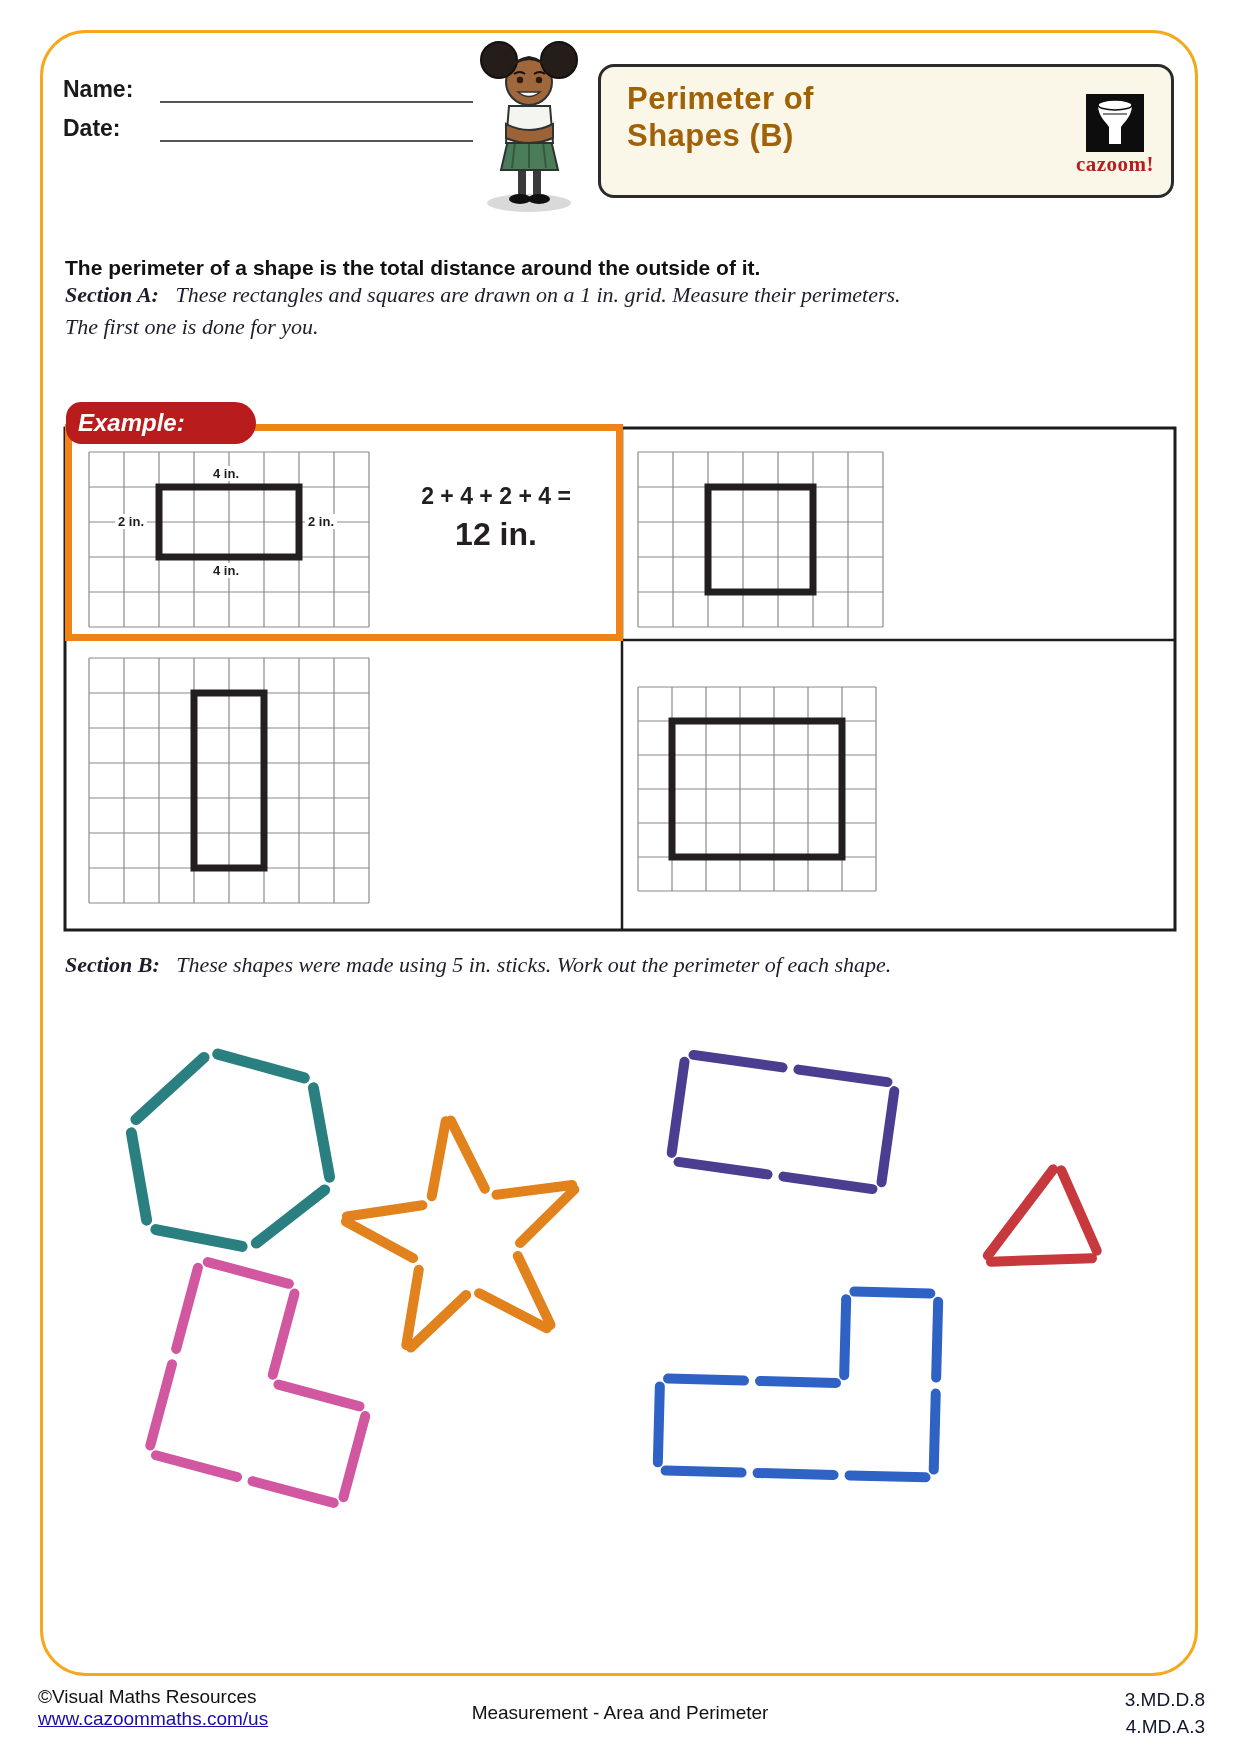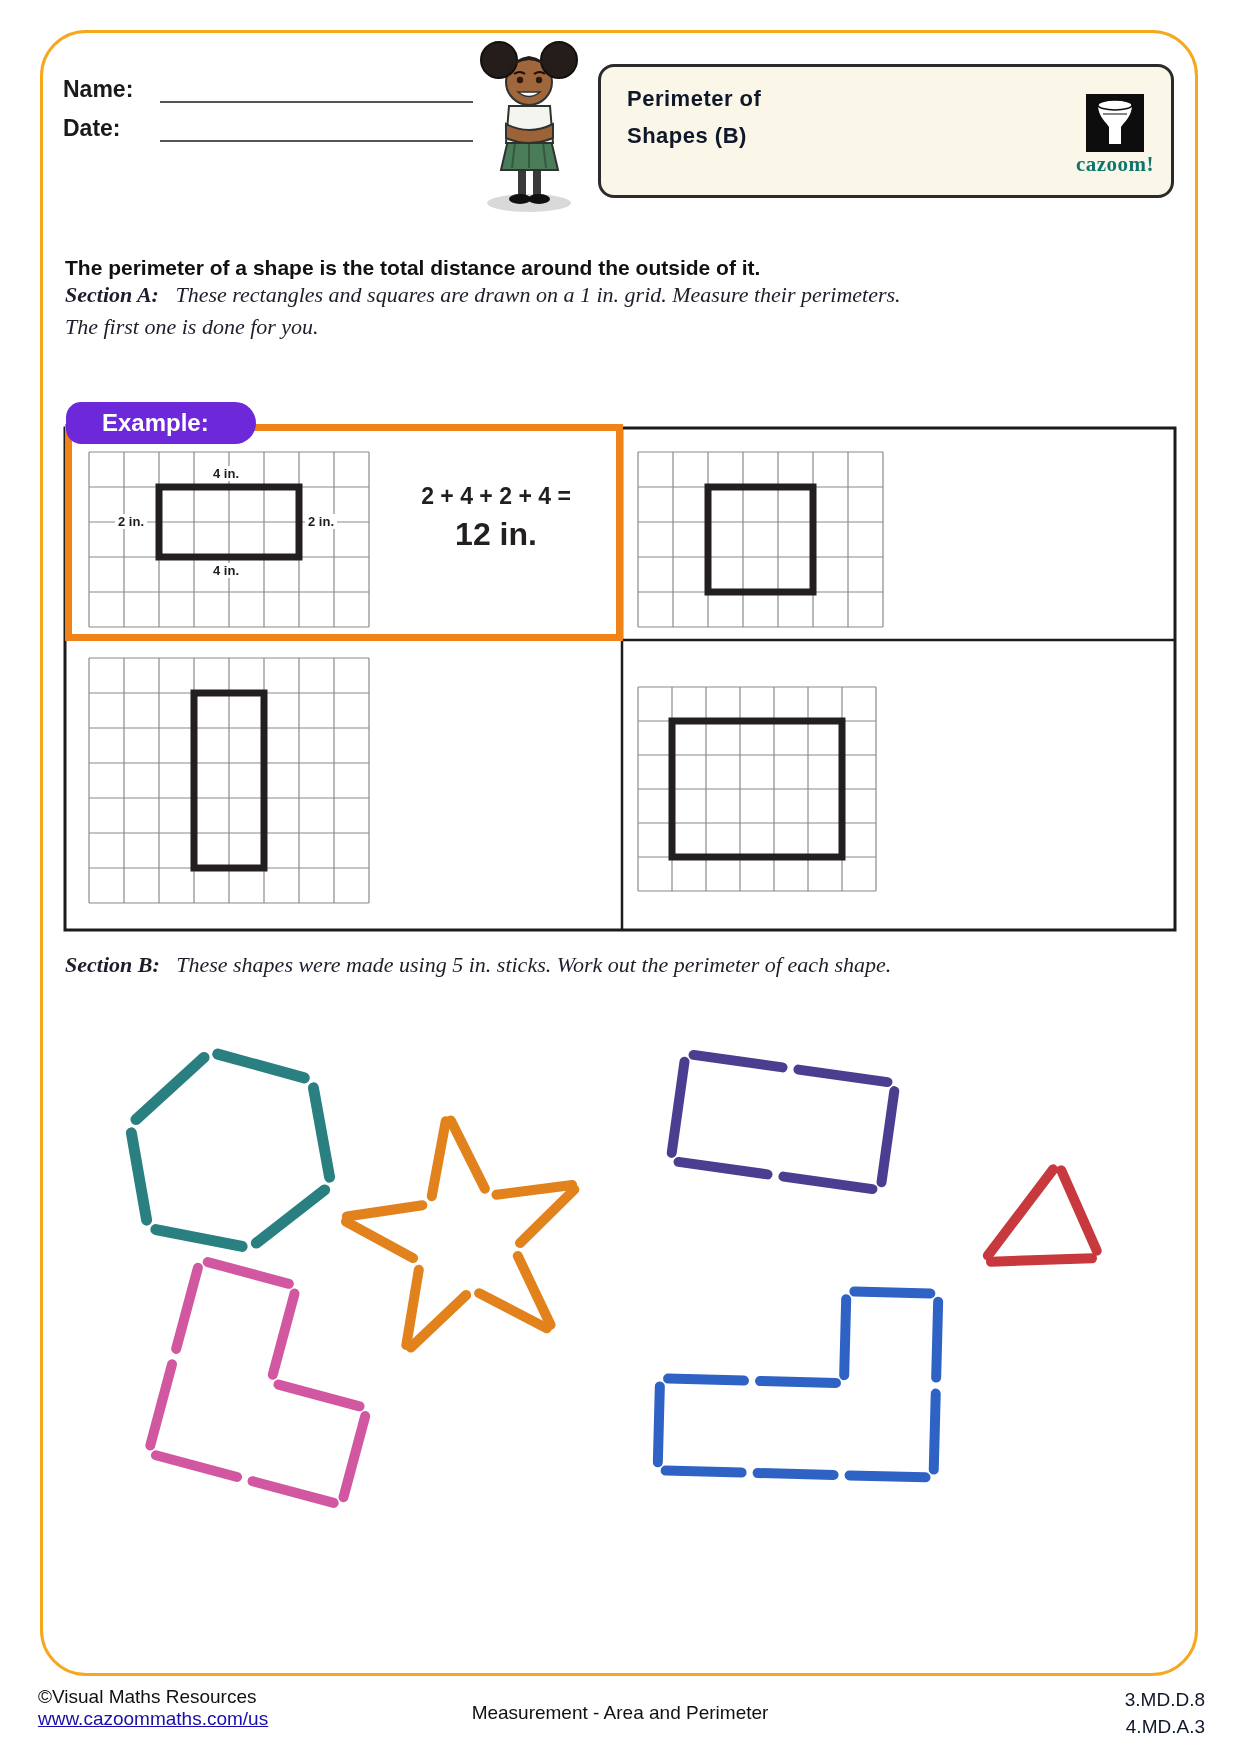--- a/index.html
+++ b/index.html
@@ -4,31 +4,31 @@
 <style>
   html,body{margin:0;padding:0;background:#ffffff;}
   #page{position:relative;width:1241px;height:1754px;background:#ffffff;overflow:hidden;
         font-family:"Liberation Sans",sans-serif;color:#1c1c1c;}
   .abs{position:absolute;}
   .page-border{left:40px;top:30px;width:1152px;height:1640px;border:3px solid #F5A81C;border-radius:46px;}
   .hdr-label{font-size:23px;font-weight:bold;color:#1a1a1a;}
   .hdr-line{border-bottom:2px solid #555;height:1px;}
   .title-box{left:598px;top:64px;width:570px;height:128px;background:#FAF6E8;
              border:3px solid #2B2B2B;border-radius:16px;}
-  .title-text{left:627px;top:80px;font-size:22px;font-weight:bold;line-height:37px;color:#0f172a;letter-spacing:.5px;}
+  .title-text{left:627px;top:80px;font-size:31px;font-weight:bold;line-height:37px;color:#a16207;letter-spacing:.5px;}
   .logo-square{left:1086px;top:94px;width:58px;height:58px;background:#0d0d0d;}
   .logo-word{left:1052px;top:152px;width:126px;text-align:center;font-family:"Liberation Serif",serif;
-             font-weight:bold;font-size:21px;color:#0f766e;letter-spacing:.5px;}
+             font-weight:bold;font-size:21px;color:#b91c1c;letter-spacing:.5px;}
   .intro{left:65px;top:256px;font-size:21px;font-weight:bold;color:#111;}
   .serif-it{font-family:"Liberation Serif",serif;font-style:italic;font-size:22px;color:#1d1d2b;}
   .sec-label{font-weight:bold;}
   .example-box{left:65px;top:424px;width:544px;height:203px;border:7px solid #EF8318;}
-  .example-tab{left:66px;top:402px;width:190px;height:42px;background:#6d28d9;
+  .example-tab{left:66px;top:402px;width:190px;height:42px;background:#b91c1c;
                border-radius:16px 22px 22px 16px;color:#fff;font-size:24px;font-weight:bold;
-               line-height:42px;padding-left:36px;box-sizing:border-box;}
+               line-height:42px;padding-left:12px;box-sizing:border-box;font-style:italic;}
   .dim-label{font-size:13px;font-weight:bold;color:#1c1c1c;background:#fff;padding:0 3px;line-height:15px;}
   .equation{left:382px;top:483px;width:228px;text-align:center;color:#231F20;}
   .equation .eq1{font-size:23px;font-weight:bold;}
   .equation .eq2{font-size:32px;font-weight:bold;margin-top:6px;text-align:center;}
   .footer-left{left:38px;top:1686px;font-size:19px;color:#111;}
   .footer-left a{color:#1a0dab;text-decoration:underline;font-size:19px;}
   .footer-center{left:420px;top:1702px;width:400px;text-align:center;font-size:19px;color:#111;}
   .footer-right{left:1005px;top:1686px;width:200px;text-align:right;font-size:19px;color:#0f172a;line-height:27px;}
   svg.gfx{left:0;top:0;}
 </style>

